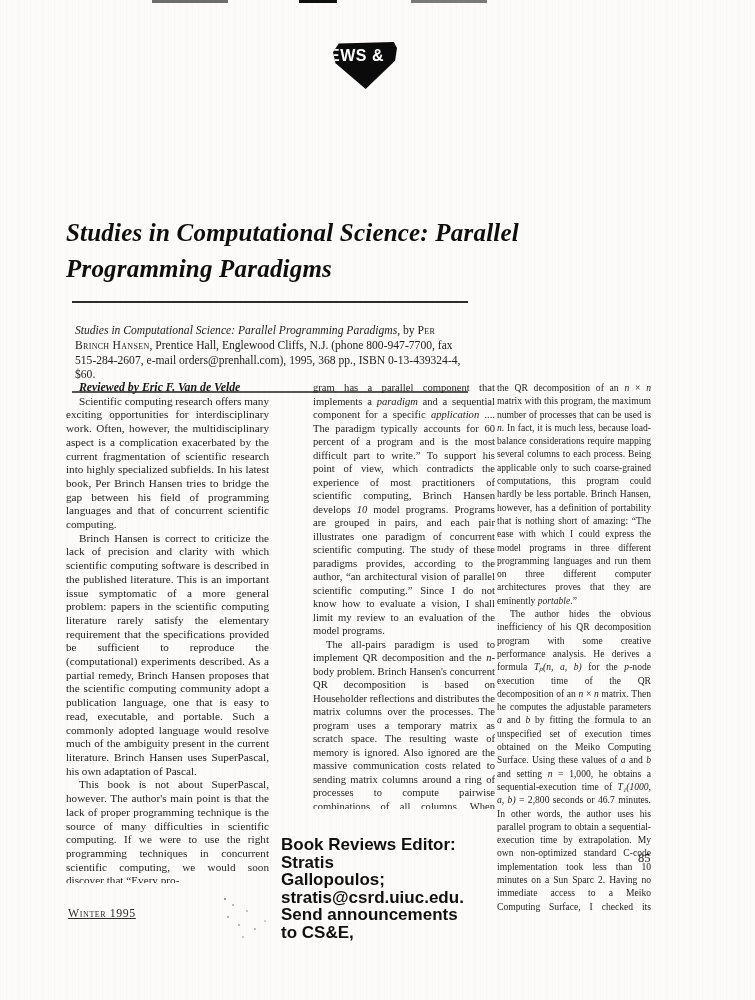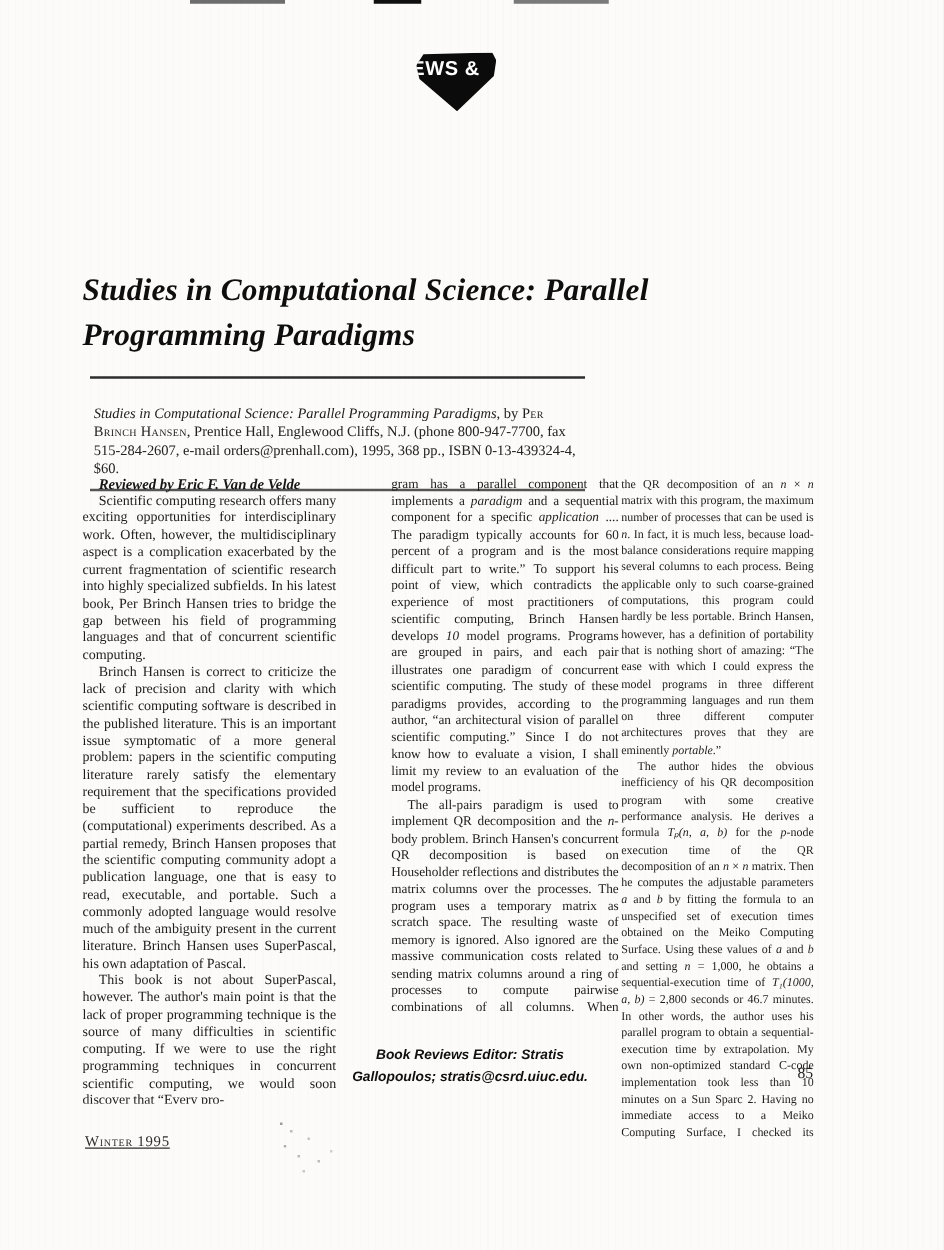--- a/index.html
+++ b/index.html
@@ -51,24 +51,23 @@
   .col2 { left:284px; width:182px; height:428px; font-size:10.6px; line-height:13.5px;margin-left:29px; }
   .col3 { left:497px; width:154px; height:532px; font-size:9.6px;  line-height:13.3px; }
 
   .byline {
     font-weight:bold; font-style:italic; font-size:11.8px;
     margin:0 0 11px 0; text-align:left; color:#151515;
   }
 
   .editor-box {
     position:absolute; left:281px; top:836px; width:190px;
-    text-align:center;
     font-family:"Liberation Sans", sans-serif;
-    font-weight:bold; font-style:italic;
-    font-size:11px; line-height:17.5px; color:#101010;
+    font-weight:bold; 
+    font-size:17px; line-height:17.5px; color:#101010;
   }
   .editor-box p { margin:0; text-indent:0; }
 
   .footer-left {
     position:absolute; left:68px; top:906px;
     font-variant:small-caps; font-size:11.8px; letter-spacing:0.6px; color:#2e2e2e;text-decoration:underline;
   }
   .footer-right { position:absolute; left:638px; top:851px; font-size:12.5px; color:#222; }
 
   
@@ -119,20 +118,21 @@
   <div class="col col3 cont">
     <div class="cont">
         <p>the QR decomposition of an <i>n</i> × <i>n</i> matrix with this program, the maximum number of processes that can be used is <i>n</i>. In fact, it is much less, because load-balance considerations require mapping several columns to each process. Being applicable only to such coarse-grained computations, this program could hardly be less portable. Brinch Hansen, however, has a definition of portability that is nothing short of amazing: “The ease with which I could express the model programs in three different programming languages and run them on three different computer architectures proves that they are eminently <i>portable</i>.”</p>
         <p>The author hides the obvious inefficiency of his QR decomposition program with some creative performance analysis. He derives a formula <i>Tₚ(n, a, b)</i> for the <i>p</i>-node execution time of the QR decomposition of an <i>n</i> × <i>n</i> matrix. Then he computes the adjustable parameters <i>a</i> and <i>b</i> by fitting the formula to an unspecified set of execution times obtained on the Meiko Computing Surface. Using these values of <i>a</i> and <i>b</i> and setting <i>n</i> = 1,000, he obtains a sequential-execution time of <i>T₁(1000, a, b)</i> = 2,800 seconds or 46.7 minutes. In other words, the author uses his parallel program to obtain a sequential-execution time by extrapolation. My own non-optimized standard C-code implementation took less than 10 minutes on a Sun Sparc 2. Having no immediate access to a Meiko Computing Surface, I checked its Linpack benchmark, which is available on the World Wide Web through URL http://performance.netlib.org. For</p>
       </div>
   </div>
 
   <div class="editor-box">
       <p>Book Reviews Editor: Stratis</p>
       <p>Gallopoulos; stratis@csrd.uiuc.edu.</p>
+      <p>Send announcements to CS&amp;E,</p>
     </div>
 
   <div class="footer-left">Winter 1995</div>
   <div class="footer-right">85</div>
 
   <div class="speck"></div>
 
 </div>
 
 </body></html>

